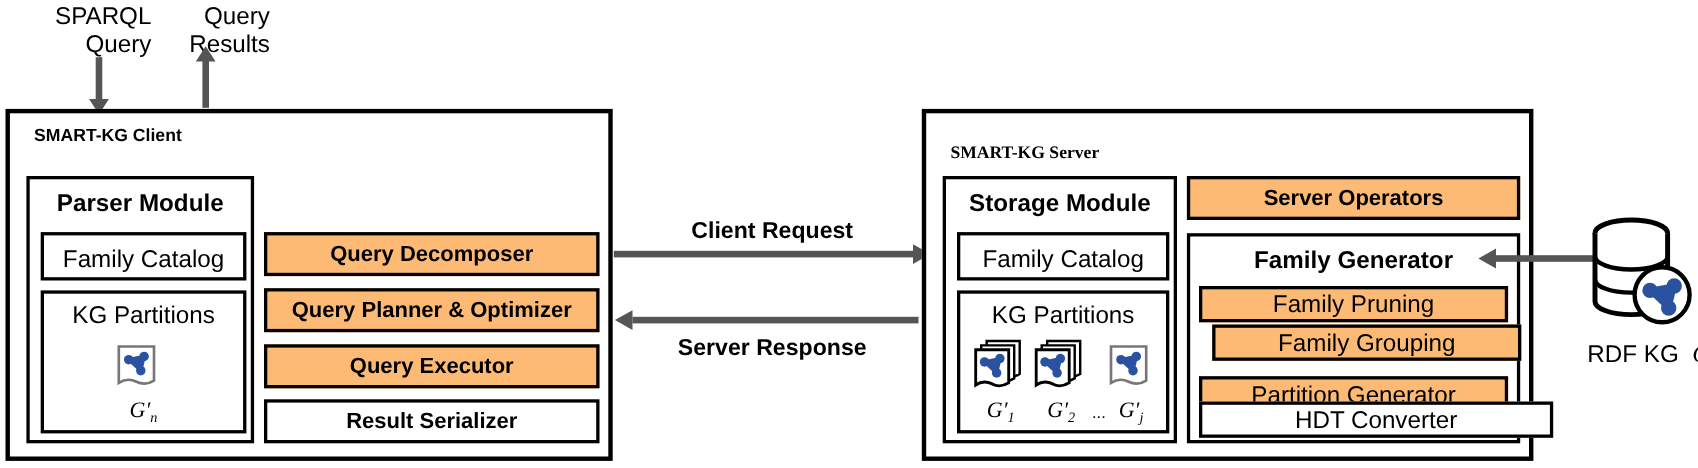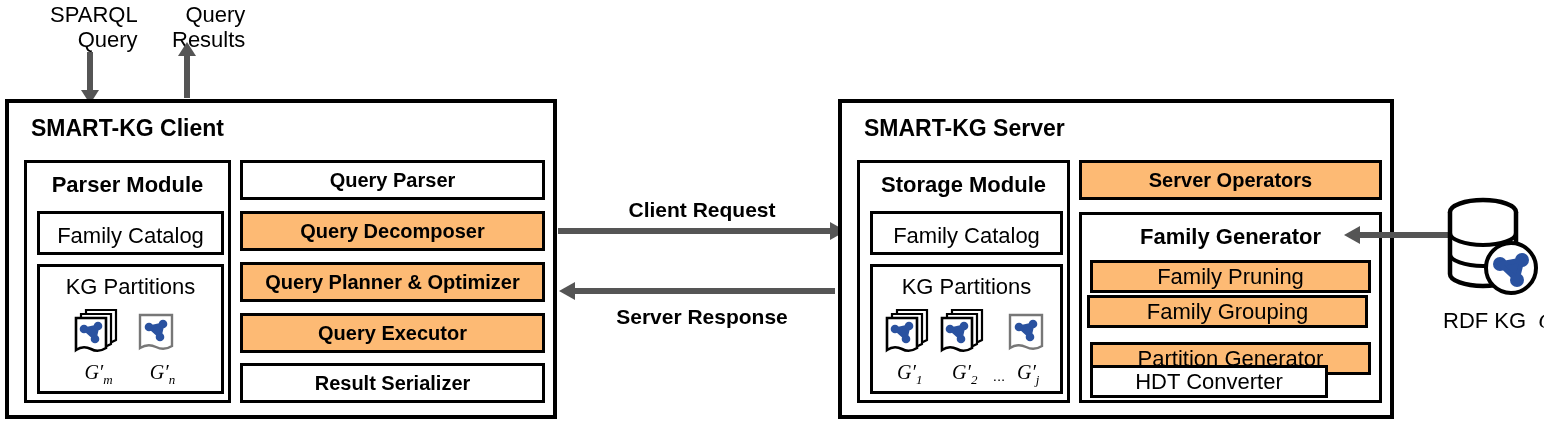--- a/index.html
+++ b/index.html
@@ -18,21 +18,21 @@
   .arrow-head-up{position:absolute;width:0;height:0;border-left:9px solid transparent;
       border-right:9px solid transparent;border-bottom:14px solid #555;}
   .arrow-shaft-h{position:absolute;background:#555;height:6px;}
   .arrow-head-right{position:absolute;width:0;height:0;border-top:9px solid transparent;
       border-bottom:9px solid transparent;border-left:16px solid #555;}
   .arrow-head-left{position:absolute;width:0;height:0;border-top:9px solid transparent;
       border-bottom:9px solid transparent;border-right:16px solid #555;}
 
   
   .outerbox{border:4px solid #000;background:#fff;}
-  .outer-title{position:absolute;font-size:23px;font-weight:bold;}
+  .outer-title{position:absolute;font-size:16px;font-weight:bold;}
 
   
   .modbox{border:3px solid #000;background:#fff;}
   .modtitle{font-size:22px;font-weight:bold;text-align:center;}
 
   
   .row{border:3px solid #000;display:flex;align-items:center;justify-content:center;
        font-size:20px;font-weight:bold;background:#fff;box-sizing:border-box;}
   .row.gray{background:#fdba74;}
   .row.light{font-weight:normal;font-size:22px;}
@@ -78,72 +78,57 @@
     <div class="abs modtitle" style="left:0;top:9px;width:100%;">Parser Module</div>
 
     <div class="abs modbox" style="left:10px;top:48px;width:187px;height:44px;">
       <div class="abs inner-label" style="left:0;top:9px;width:100%;">Family Catalog</div>
     </div>
 
     <div class="abs modbox" style="left:10px;top:101px;width:187px;height:130px;">
       <div class="abs inner-label" style="left:0;top:7px;width:100%;">KG Partitions</div>
       <div class="abs parts" style="left:0;top:40px;width:100%;">
 
-        <div class="part">
-          <svg width="54" height="48" viewBox="0 0 54 48">
-            <path d="M14 3 h30 v30 q-8 5 -15 1 q-8 -4 -15 1 z" fill="#fff" stroke="#000" stroke-width="2.2"></path>
-            <path d="M9 7 h30 v30 q-8 5 -15 1 q-8 -4 -15 1 z" fill="#fff" stroke="#000" stroke-width="2.2"></path>
-            <path d="M4 11 h30 v30 q-8 5 -15 1 q-8 -4 -15 1 z" fill="#fff" stroke="#000" stroke-width="2.6"></path>
-            <g fill="#2a52a0">
-              <circle cx="12" cy="22" r="4.3"></circle>
-                <circle cx="26" cy="19" r="4.3"></circle>
-                <circle cx="23" cy="32" r="4.3"></circle>
-              <path d="M12 22 L26 19 L23 32 Z" stroke="#2a52a0" stroke-width="3" fill="#2a52a0"></path>
-            </g>
-          </svg>
-          <div class="gsym">G′<sub>m</sub></div>
-        </div>
 
         <div class="part">
           <svg width="44" height="48" viewBox="0 0 44 48">
             <path d="M4 8 h32 v31 q-8 5 -16 1 q-8 -4 -16 1 z" fill="#fff" stroke="#777" stroke-width="2.4"></path>
             <g fill="#2a52a0">
               <circle cx="13" cy="20" r="4.3"></circle>
                 <circle cx="27" cy="17" r="4.3"></circle>
                 <circle cx="24" cy="30" r="4.3"></circle>
               <path d="M13 20 L27 17 L24 30 Z" stroke="#2a52a0" stroke-width="3" fill="#2a52a0"></path>
             </g>
           </svg>
           <div class="gsym">G′<sub>n</sub></div>
         </div>
       </div>
     </div>
   </div>
 
-  <div class="abs row" style="left:231px;top:57px;width:305px;height:40px;">Query Parser</div>
   <div class="abs row gray" style="left:231px;top:108px;width:305px;height:40px;">Query Decomposer</div>
   <div class="abs row gray" style="left:231px;top:159px;width:305px;height:40px;">Query Planner &amp; Optimizer</div>
   <div class="abs row gray" style="left:231px;top:210px;width:305px;height:40px;">Query Executor</div>
   <div class="abs row" style="left:231px;top:260px;width:305px;height:40px;">Result Serializer</div>
 </div>
 
 <div class="abs midlabel" style="left:557px;top:198px;width:290px;">Client Request</div>
 <div>
   <div class="arrow-shaft-h" style="left:558px;top:228px;width:276px;"></div>
   <div class="arrow-head-right" style="left:830px;top:222px;"></div>
 </div>
 
 <div>
   <div class="arrow-shaft-h" style="left:575px;top:288px;width:260px;"></div>
   <div class="arrow-head-left" style="left:559px;top:282px;"></div>
 </div>
 <div class="abs midlabel" style="left:557px;top:305px;width:290px;">Server Response</div>
 
 <div class="abs outerbox" style="left:838px;top:99px;width:556px;height:320px;">
-  <div class="outer-title" style="left:22px;top:12px;">SMART-KG Server</div>
+  <div class="outer-title" style="left:22px;top:28px;font-family:Liberation Serif, serif;">SMART-KG Server</div>
 
   <div class="abs modbox" style="left:15px;top:57px;width:213px;height:243px;">
     <div class="abs modtitle" style="left:0;top:9px;width:100%;">Storage Module</div>
 
     <div class="abs modbox" style="left:10px;top:48px;width:193px;height:44px;">
       <div class="abs inner-label" style="left:0;top:9px;width:100%;">Family Catalog</div>
     </div>
 
     <div class="abs modbox" style="left:10px;top:101px;width:193px;height:130px;">
       <div class="abs inner-label" style="left:0;top:7px;width:100%;">KG Partitions</div>
@@ -191,23 +176,23 @@
         </div>
       </div>
     </div>
   </div>
 
   <div class="abs row gray" style="left:237px;top:57px;width:303px;height:40px;">Server Operators</div>
 
   <div class="abs modbox" style="left:237px;top:109px;width:303px;height:191px;">
     <div class="abs modtitle" style="left:0;top:9px;width:100%;">Family Generator</div>
     <div class="abs row gray light" style="left:8px;top:45px;width:281px;height:33px;">Family Pruning</div>
-    <div class="abs row gray light" style="left:5px;top:80px;width:281px;height:33px;">Family Grouping</div>
+    <div class="abs row gray light" style="left:20px;top:80px;width:281px;height:33px;">Family Grouping</div>
     <div class="abs row gray light" style="left:8px;top:127px;width:281px;height:33px;">Partition Generator</div>
-    <div class="abs row light" style="left:8px;top:150px;width:238px;height:33px;">HDT Converter</div>
+    <div class="abs row light" style="left:8px;top:150px;width:322px;height:33px;">HDT Converter</div>
   </div>
 </div>
 
 <div>
   <div class="arrow-shaft-h" style="left:1360px;top:232px;width:90px;"></div>
   <div class="arrow-head-left" style="left:1344px;top:226px;"></div>
 </div>
 
 <div class="abs" style="left:1443px;top:196px;">
   <svg width="96" height="106" viewBox="0 0 96 106">

